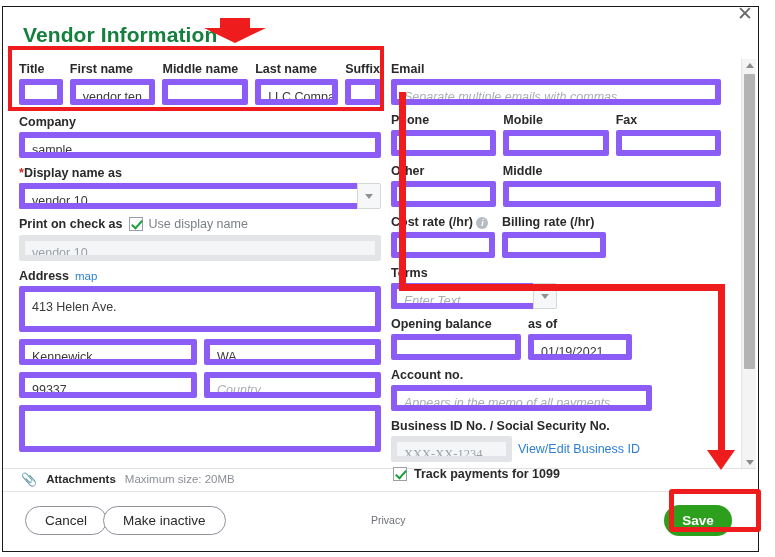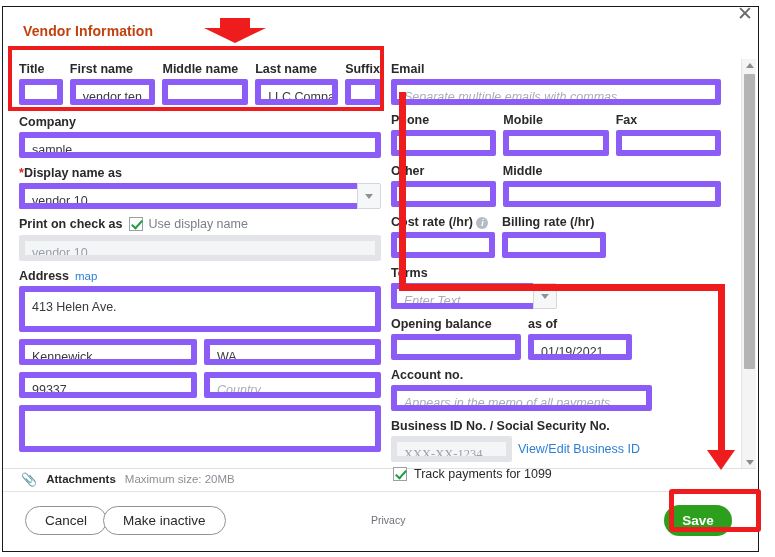--- a/index.html
+++ b/index.html
@@ -34,23 +34,23 @@
     line-height: 22px;
     text-align: center;
     cursor: pointer;
     z-index: 40;
     font-family: "Liberation Sans", sans-serif;
   }
 
   .title {
     position: absolute;
     left: 20px; top: 16px;
-    font-size: 14px;
+    font-size: 21px;
     font-weight: bold;
-    color: #c2410c;
+    color: #15803d;
     letter-spacing: .1px;
   }
 
   
   .body {
     position: absolute;
     left: 0; top: 48px;
     width: 753px; height: 413px;
   }
 
@@ -207,21 +207,21 @@
     display: inline-block;
   }
   .attach .a-lbl { font-size: 11.5px; font-weight: bold; color: #2a2a2a; }
   .attach .a-max { font-size: 11.5px; color: #8a8f96; }
 
   .track1099 {
     position: absolute;
     left: 390px; top: 460px;
     display: flex; align-items: center; gap: 7px;
   }
-  .track1099 span { font-size: 12.5px; color: #2a2a2a; }
+  .track1099 span { font-size: 12.5px; color: #2a2a2a; font-weight: bold; }
 
   .footer-rule {
     position: absolute;
     left: 0; top: 484px;
     width: 753px; height: 1px;
     background: #e3e3e3;
   }
 
   
   .footer {

